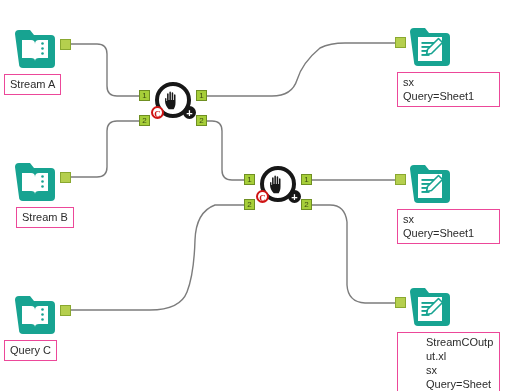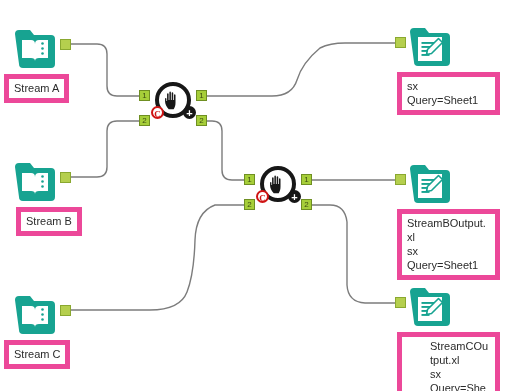--- a/index.html
+++ b/index.html
@@ -50,21 +50,21 @@
     line-height: 9px;
     color: #3d4d12;
     text-align: center;
     font-family: "Liberation Sans", sans-serif;
   }
   .port.plain { background: #b5cf4e; border-color: #8aa830; }
 
   
   .node-label {
     position: absolute;
-    border: 5px solid #ec4899;
+    border: 1px solid #ec4899;
     background: #ffffff;
     color: #2b2b2b;
     font-size: 11px;
     line-height: 14px;
     padding: 2px 5px 3px 5px;
     white-space: nowrap;
     box-sizing: border-box;
   }
   .node-label.multiline {
     white-space: normal;
@@ -186,21 +186,21 @@
         <path d="M3,8 a4,4 0 0 1 4,-4 h11 l4,5 h17 a4,4 0 0 1 4,4 v25 a4,4 0 0 1 -4,4 h-28 a4,4 0 0 1 -4,-4 z" fill="#17a391"></path>
         <path d="M10,14 h9 q4,0 4,4 v17 q0,-3 -4,-3 h-9 z" fill="#ffffff"></path>
         <path d="M36,14 h-9 q-4,0 -4,4 v17 q0,-3 4,-3 h9 z" fill="#ffffff"></path>
         <circle cx="30.5" cy="17.5" r="1.3" fill="#17a391"></circle>
         <circle cx="30.5" cy="22.5" r="1.3" fill="#17a391"></circle>
         <circle cx="30.5" cy="27.5" r="1.3" fill="#17a391"></circle>
       </svg>
     </div>
     <div class="port plain" style="left:48px; top:13px;"></div>
   </div>
-  <div class="node-label" style="left:4px; top:340px;">Stream C</div>
+  <div class="node-label" style="left:4px; top:340px;">Query C</div>
 
   <div class="node" style="left:151px; top:80px;">
     <div class="join-tool">
       <div class="ring"></div>
       <svg class="hand" viewBox="0 0 24 24" xmlns="http://www.w3.org/2000/svg">
         <path d="M7,21 C4.5,18.5 3.2,15.5 3.2,13 L3.2,10.2 C3.2,9.2 4.6,9.2 4.6,10.2 L4.6,12.4
                  L5.3,12.4 L5.3,5.2 C5.3,4.1 6.9,4.1 6.9,5.2 L6.9,11.6 L7.7,11.6 L7.7,3.6
                  C7.7,2.4 9.3,2.4 9.3,3.6 L9.3,11.6 L10.1,11.6 L10.1,4.3 C10.1,3.1 11.7,3.1 11.7,4.3
                  L11.7,11.6 L12.5,11.6 L12.5,6.4 C12.5,5.3 14.1,5.3 14.1,6.4 L14.1,14.4
                  C14.1,17.2 13.4,19.3 12.2,21 Z" fill="#171717"></path>
@@ -260,21 +260,20 @@
         <rect x="14.5" y="18" width="14" height="1.9" fill="#17a391"></rect>
         <rect x="14.5" y="22" width="14" height="1.9" fill="#17a391"></rect>
         <rect x="14.5" y="26" width="10" height="1.9" fill="#17a391"></rect>
         <rect x="14.5" y="30" width="8" height="1.9" fill="#17a391"></rect>
         <path d="M31.5,14.5 l4,4 l-11,11 l-5,1 l1,-5 z" fill="#ffffff" stroke="#17a391" stroke-width="1.6" stroke-linejoin="round"></path>
       </svg>
     </div>
     <div class="port plain" style="left:-12px; top:13px;"></div>
   </div>
   <div class="node-label multiline" style="left:397px; top:209px;">
-    <div>StreamBOutput.xl</div>
     <div>sx</div>
     <div>Query=Sheet1</div>
   </div>
 
   <div class="node" style="left:407px; top:284px;">
     <div class="tool-icon">
       <svg width="46" height="46" viewBox="0 0 46 46" xmlns="http://www.w3.org/2000/svg">
         <path d="M3,8 a4,4 0 0 1 4,-4 h11 l4,5 h17 a4,4 0 0 1 4,4 v25 a4,4 0 0 1 -4,4 h-28 a4,4 0 0 1 -4,-4 z" fill="#17a391"></path>
         <rect x="11" y="13" width="24" height="24" fill="#ffffff"></rect>
         <rect x="14.5" y="18" width="14" height="1.9" fill="#17a391"></rect>

